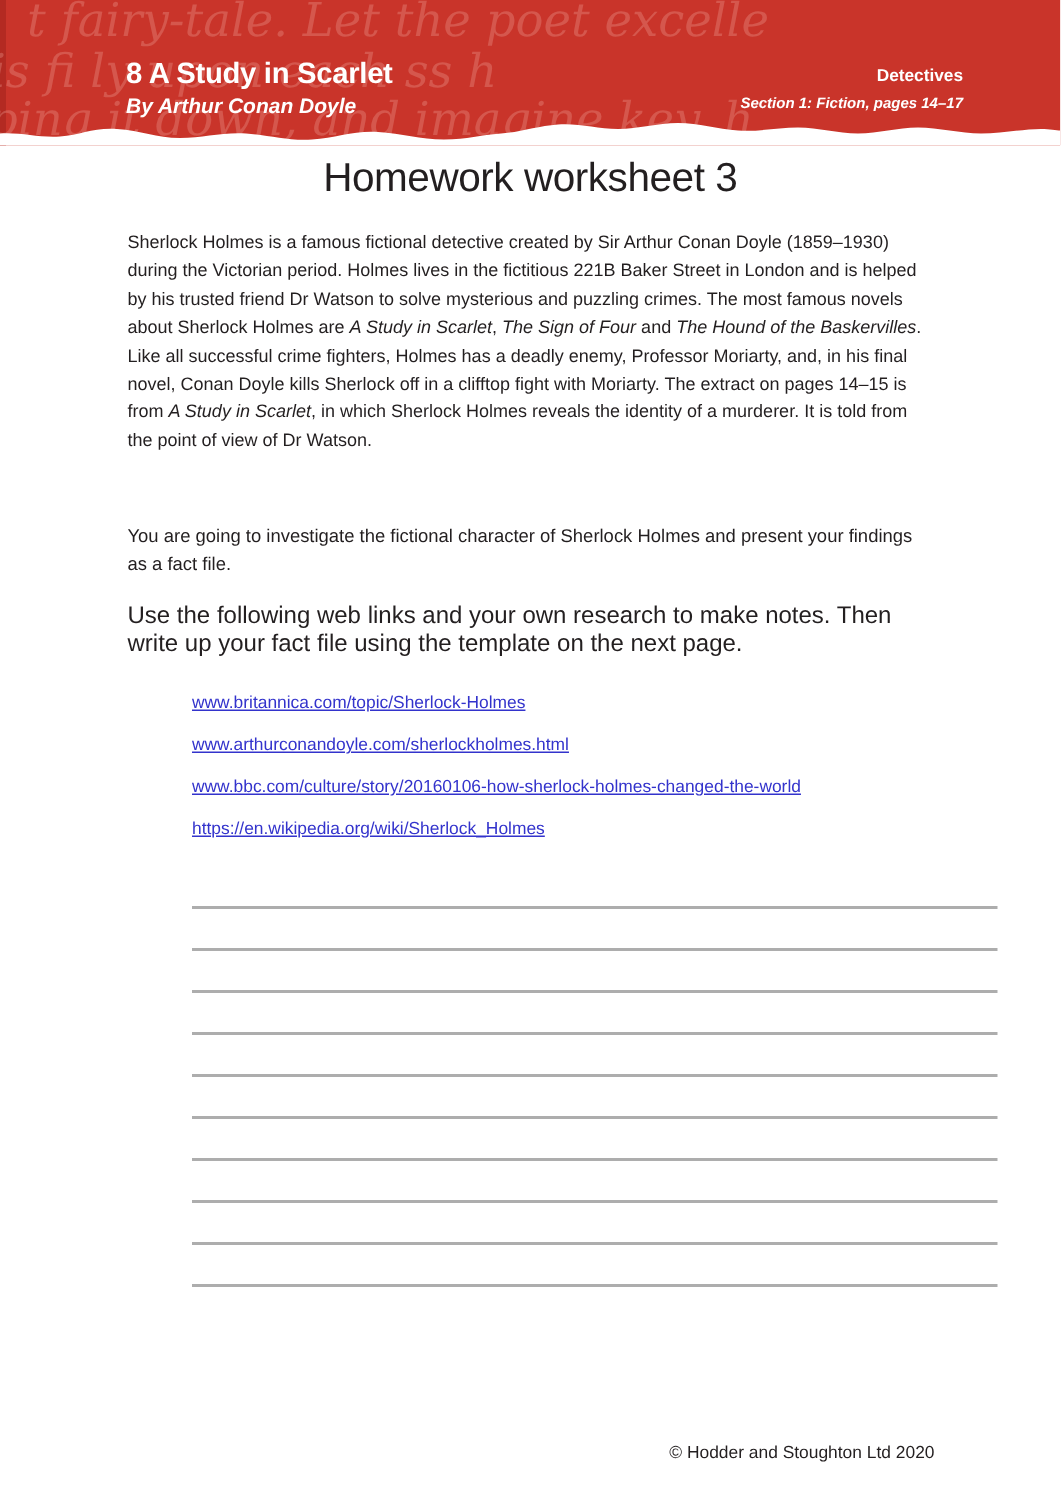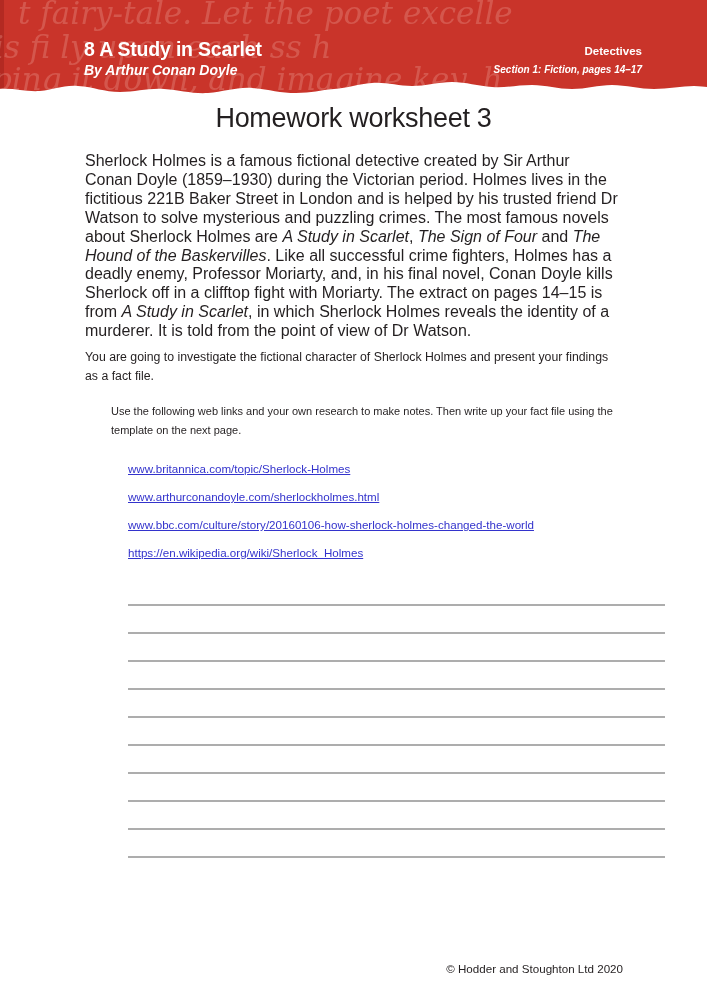--- a/index.html
+++ b/index.html
@@ -122,21 +122,21 @@
     font-size: 27px;
     color: #231f20;
     letter-spacing: -0.3px;
   }
 
   
   .body-block {
     position: absolute;
     left: 85px;
     width: 533px;
-    font-size: 16px;
+    font-size: 12px;
     line-height: 18.9px;
     color: #231f20;
     text-align: left;
   }
 
   .intro { top: 152px; }
 
   .instruction-1 {
     position: absolute;
     left: 85px;
@@ -157,24 +157,23 @@
     font-weight: normal;
     line-height: 18.9px;
     color: #231f20;
   }
 
   .use-links {
     position: absolute;
     left: 85px;
     top: 402px;
     width: 533px;
-    font-size: 11px;
-    line-height: 18.9px;
-    color: #231f20;
-    margin-left: 26px;
+    font-size: 16px;
+    line-height: 18.9px;
+    color: #231f20;
   }
 
   
   .links {
     position: absolute;
     left: 128px;
     top: 460px;
     width: 540px;
   }
   .link-row {

